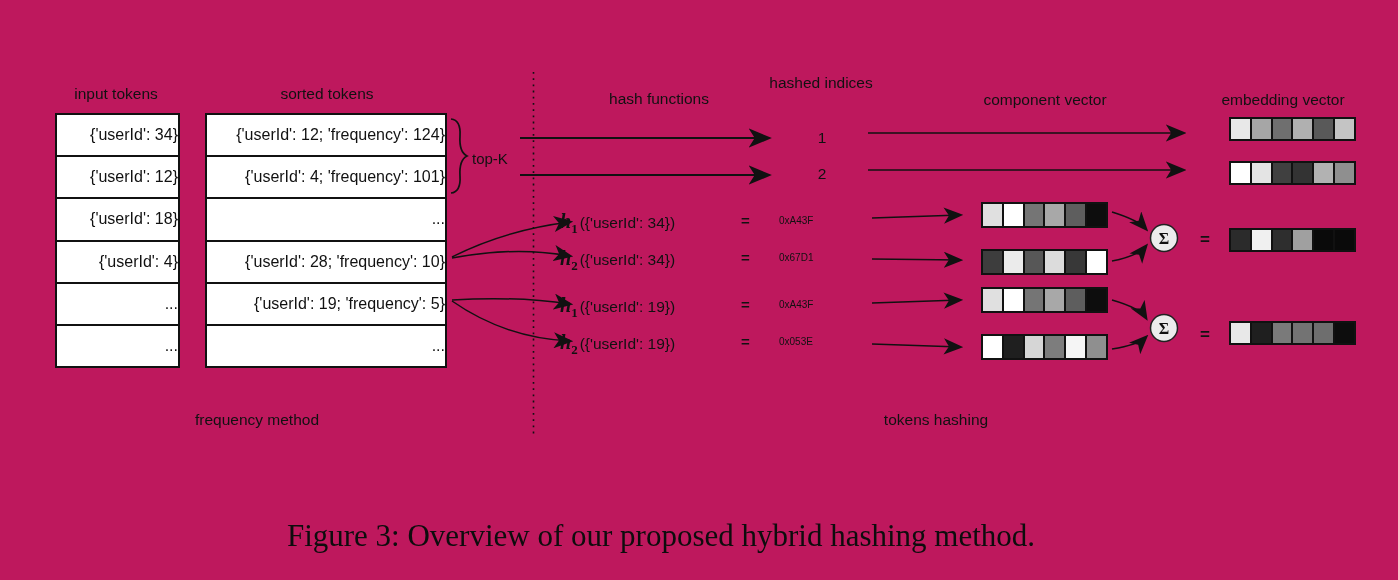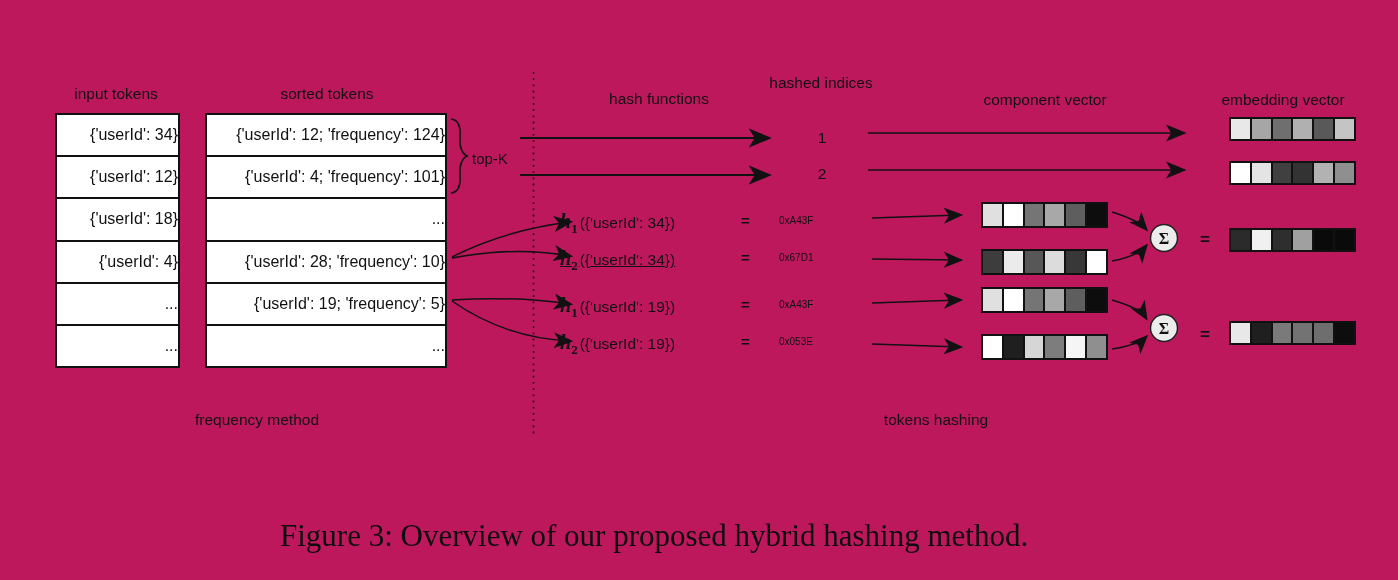--- a/index.html
+++ b/index.html
@@ -15,21 +15,21 @@
   .vec .cell{flex:1;border-left:2px solid #111;}
   .vec .cell:first-child{border-left:none;}
   .hash-row{position:absolute;left:548px;width:340px;height:26px;line-height:26px;white-space:nowrap;margin-left:12px;}
   .hfn{font-family:"Liberation Serif",serif;font-style:italic;font-weight:bold;font-size:20px;}
   .hfn sub{font-size:13px;line-height:0;font-style:normal;font-weight:bold;}
   .harg{font-size:15.5px;margin-left:2px;}
   .heq{position:absolute;left:181px;top:0;font-weight:bold;font-size:15px;}
   .hval{position:absolute;left:219px;top:0;font-size:10px;}
   .idx{position:absolute;transform:translateX(-50%);font-size:15.5px;}
   .seclab{position:absolute;transform:translateX(-50%);font-size:15.5px;white-space:nowrap;}
-  .caption{position:absolute;left:280px;top:518px;width:762px;
+  .caption{position:absolute;left:280px;top:518px;width:762px;text-align:center;
            font-family:"Liberation Serif",serif;font-size:31px;color:#0d0d0d;white-space:nowrap;}
   .watermark{position:absolute;left:948px;top:486px;font-size:42px;color:#b9b9b9;
              letter-spacing:1px;white-space:nowrap;}
   svg{position:absolute;left:0;top:0;pointer-events:none;}
   .topk{position:absolute;left:472px;top:150px;font-size:15px;}
 </style>
 </head>
 <body>
 
 <div class="canvas">
@@ -86,21 +86,21 @@
   <div class="topk">top-K</div>
 
   <div class="idx" style="left:822px;top:129px;">1</div>
   <div class="idx" style="left:822px;top:165px;">2</div>
 
   <div class="hash-row" style="top:208px;">
     <span class="hfn"><span>h</span><sub>1</sub></span><span class="harg">({'userId': 34})</span>
     <span class="heq">=</span>
     <span class="hval">0xA43F</span>
   </div>
-  <div class="hash-row" style="top:245px;text-decoration:underline;">
+  <div class="hash-row" style="top:245px;">
     <span class="hfn"><span>h</span><sub>2</sub></span><span class="harg">({'userId': 34})</span>
     <span class="heq">=</span>
     <span class="hval">0x67D1</span>
   </div>
   <div class="hash-row" style="top:292px;">
     <span class="hfn"><span>h</span><sub>1</sub></span><span class="harg">({'userId': 19})</span>
     <span class="heq">=</span>
     <span class="hval">0xA43F</span>
   </div>
   <div class="hash-row" style="top:329px;">

